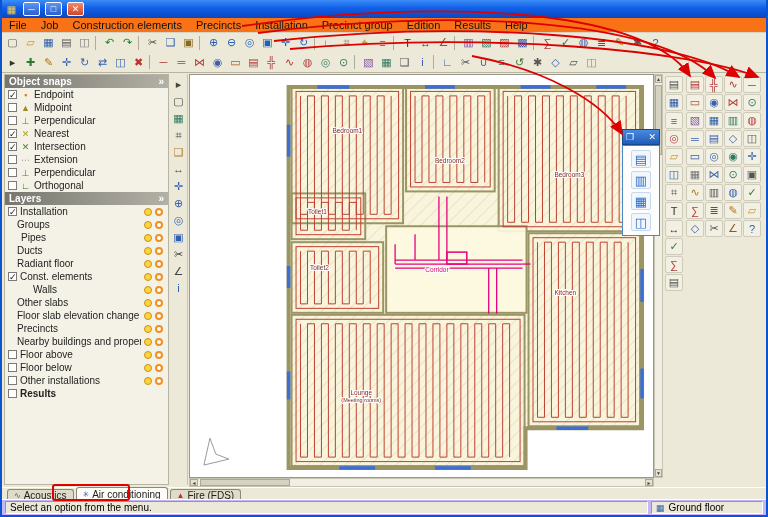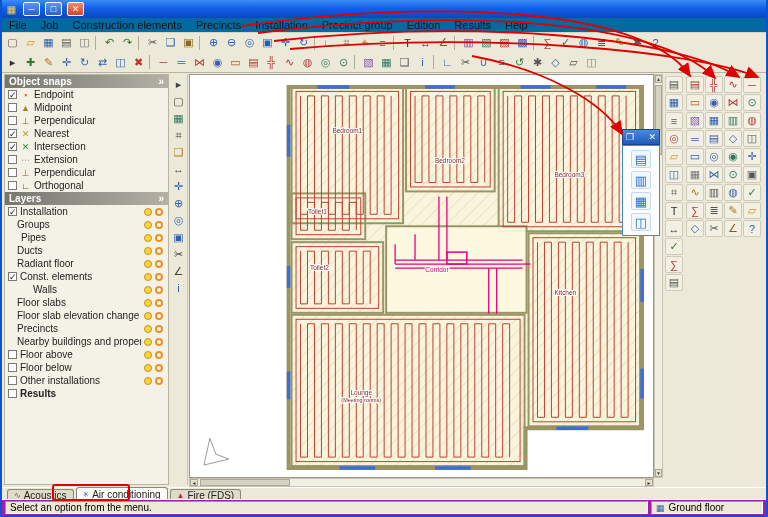--- a/index.html
+++ b/index.html
@@ -15,21 +15,21 @@
     background:linear-gradient(180deg,#3c8cf8 0%,#1160e8 45%,#0a47be 100%);
     display:flex; align-items:center; gap:4px; padding:0 3px; }
   .appicon { width:13px; height:13px; font-size:10px; line-height:13px; text-align:center; color:#ffd24a; }
   .titletext { flex:1; color:#fff; font-size:11px; font-weight:bold; text-shadow:1px 1px 1px rgba(0,0,30,.6);
     white-space:nowrap; overflow:hidden; }
   .wbtn { width:17px; height:14px; border-radius:2px; border:1px solid #fff;
     background:linear-gradient(180deg,#5f95ef,#2a5fd0); color:#fff; font-size:9px; line-height:12px;
     text-align:center; margin-left:1px; }
   .wbtn.close { background:linear-gradient(180deg,#ef8a6a,#d0472a); }
   
-  .menubar { position:absolute; left:0; top:18px; right:0; height:15px; background:#0369a1;
+  .menubar { position:absolute; left:0; top:18px; right:0; height:15px; background:#f97316;
     display:flex; align-items:center; font-size:11px; border-bottom:1px solid #d8d4c4; }
   .menuitem { padding:0 7px; color:#111; }
   
   .toolbar { position:absolute; left:0; right:0; display:flex; align-items:center; gap:1px; padding:0 2px; background:#ece9d8; }
   .t1 { top:33px; height:19px; }
   .t2 { top:52px; height:21px; border-bottom:1px solid #b8b4a2; }
   .icon { width:17px; height:16px; display:flex; align-items:center; justify-content:center;
     font-size:11px; flex:0 0 auto; border:1px solid transparent; border-radius:2px; }
   .sep { width:4px; height:14px; border-left:1px solid #b0ac9a; margin:0 1px; flex:0 0 auto; }
   
@@ -74,21 +74,21 @@
   .rgrid { position:absolute; left:22px; top:2px; right:2px; display:flex; flex-wrap:wrap; gap:1px; }
   .rgrid .icon, .rcolA .icon { width:18px; height:17px; background:#f2f0e2; border:1px solid #cfcbba; }
   
   .tabsrow { position:absolute; left:0; right:0; top:487px; height:14px; background:#ece9d8;
     border-top:1px solid #fff; display:flex; align-items:flex-end; padding-left:5px; gap:2px; }
   .tab { height:12px; display:flex; align-items:center; gap:3px; padding:0 6px; font-size:10px;
     border:1px solid #898a75; border-bottom:none; border-radius:3px 3px 0 0; background:#dedbc8; color:#222; }
   .tab.active { background:#fdfcf7; height:14px; }
   .tabicon { font-size:8px; }
   
-  .statusbar { position:absolute; left:0; right:0; bottom:0; height:16px; background:#a21caf;
+  .statusbar { position:absolute; left:0; right:0; bottom:0; height:16px; background:#c4b5fd;
     border-top:1px solid #fff; display:flex; align-items:center; gap:3px; padding:0 3px; font-size:10px; }
   .sunken { border:1px solid; border-color:#9a9788 #fff #fff #9a9788; height:13px;
     display:flex; align-items:center; gap:4px; padding:0 4px; background:#ece9d8; }
   .msgcell { flex:1; }
   .floorcell { width:112px; }
   
   .overlay { position:absolute; inset:0; width:768px; height:517px; z-index:60; pointer-events:none; }
   .tabbox { position:absolute; z-index:61; border:2px solid #e00000; border-radius:3px; pointer-events:none; }
 </style>
 </head>
@@ -293,21 +293,21 @@
           </span>
         </div>
         <div class="lrow" style="padding-left: 28px;">
           <span style="white-space: nowrap; overflow: hidden;">Walls</span>
           <span class="dots">
             <span class="dot1"></span>
             <span class="dot2"></span>
           </span>
         </div>
         <div class="lrow" style="padding-left: 12px;">
-          <span style="white-space: nowrap; overflow: hidden;">Floor slabs</span>
+          <span style="white-space: nowrap; overflow: hidden;">Other slabs</span>
           <span class="dots">
             <span class="dot1"></span>
             <span class="dot2"></span>
           </span>
         </div>
         <div class="lrow" style="padding-left: 12px;">
           <span style="white-space: nowrap; overflow: hidden;">Floor slab elevation change</span>
           <span class="dots">
             <span class="dot1"></span>
             <span class="dot2"></span>

